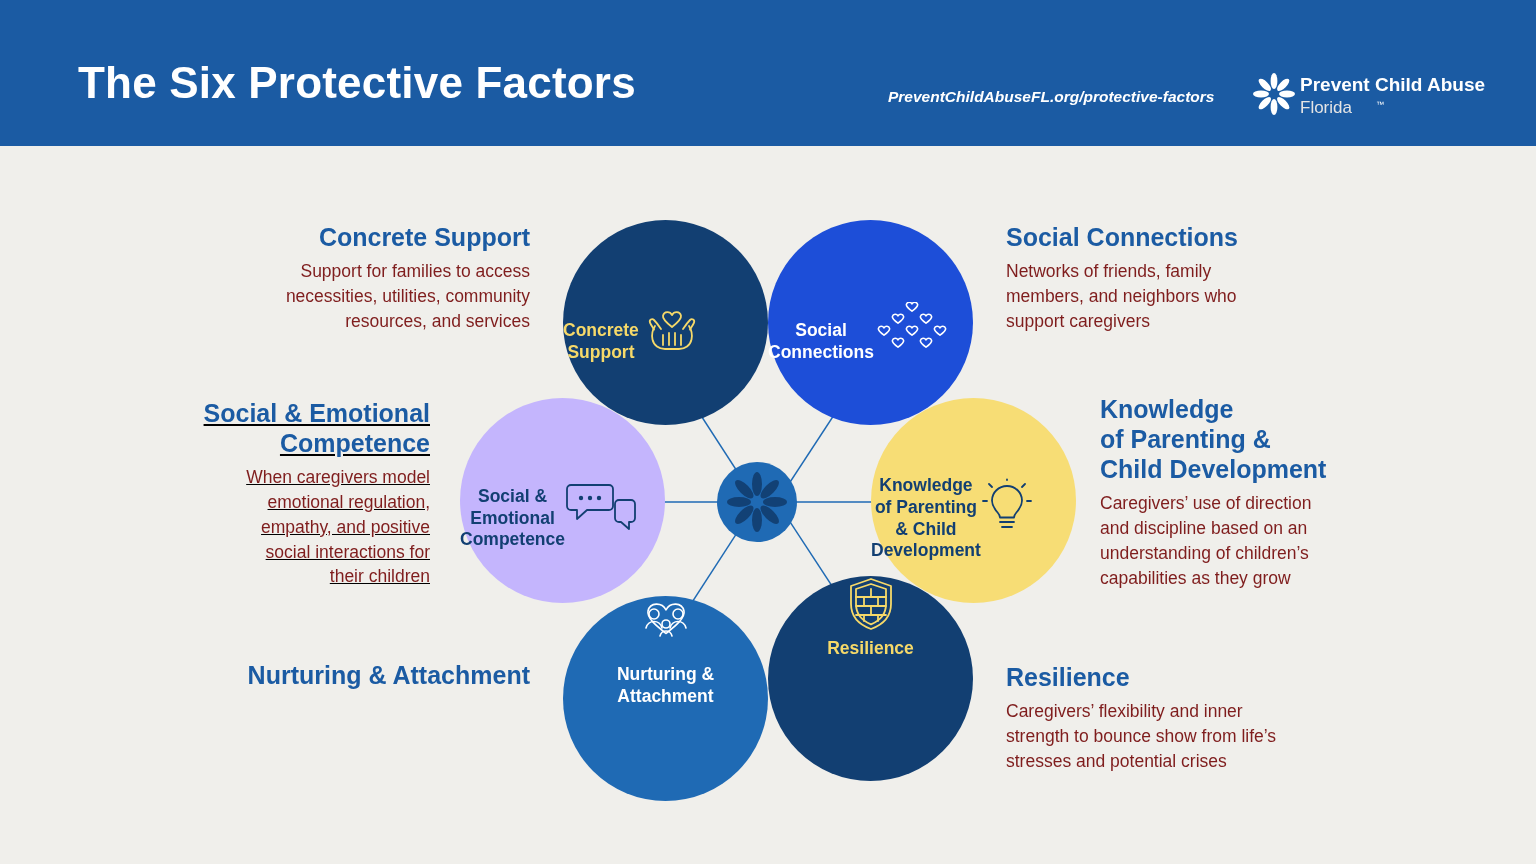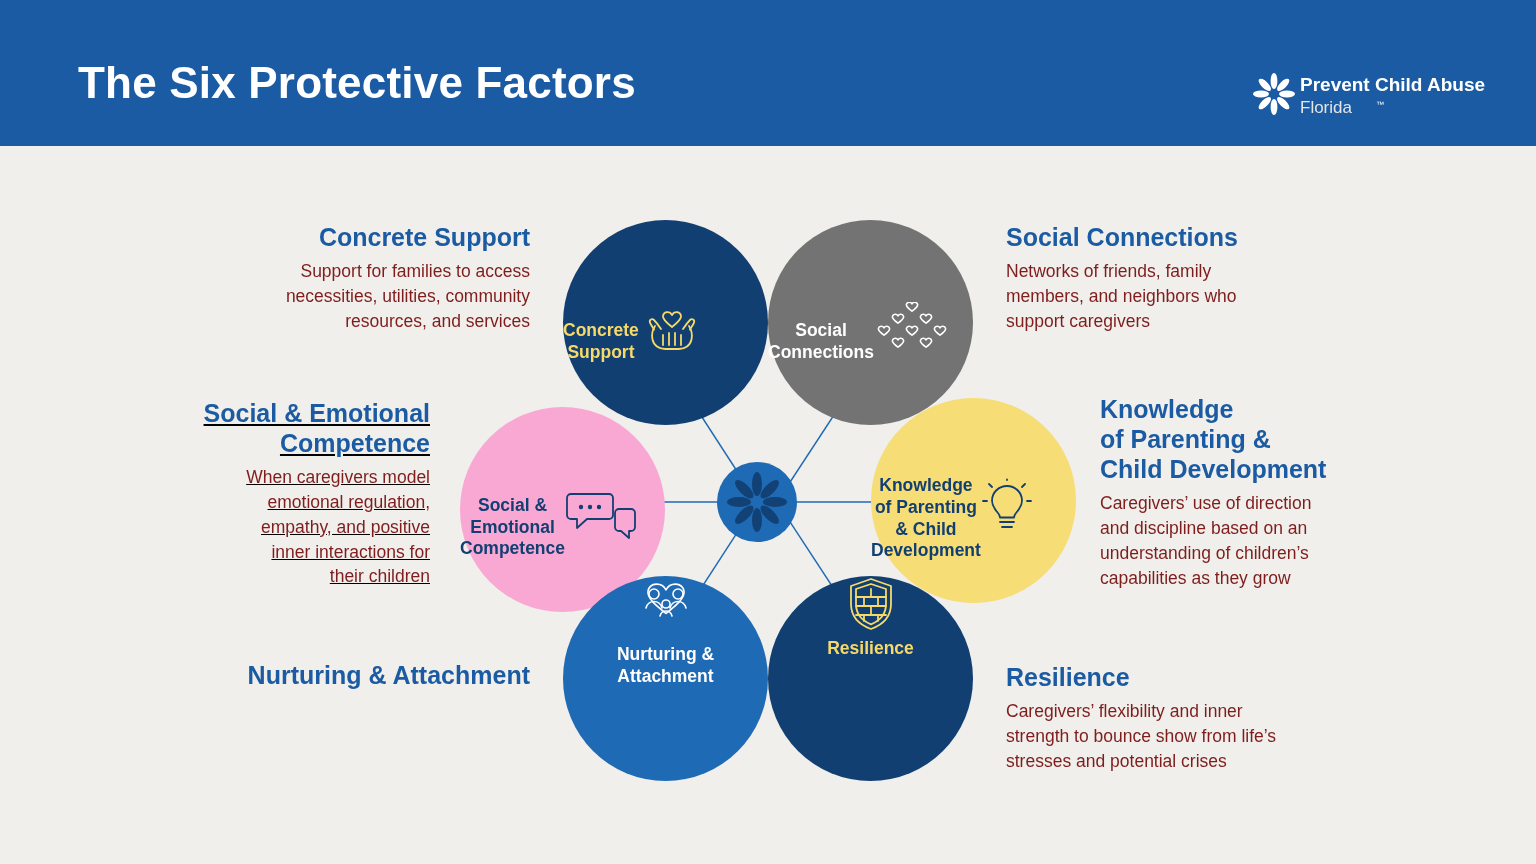--- a/index.html
+++ b/index.html
@@ -115,27 +115,27 @@
     margin-top: 8px;
   }
   .petal.top-row .plabel { padding-top: 38px; }
   .petal.mid-row .plabel { padding-top: 36px; }
   .petal.bot-row { justify-content: flex-end; flex-direction: column-reverse; }
   .petal.bot-row .plabel { padding-bottom: 34px; }
   .petal.bot-row .picon { margin-top: 0; margin-bottom: 6px; }
 
   .p-concrete   { left: 108px; top: 20px;  background: #123f72; }
   .p-concrete .plabel { color: #f6d969; }
-  .p-social     { left: 313px; top: 20px;  background: #737373; }
+  .p-social     { left: 313px; top: 20px;  background: #1d4ed8; }
   .p-social .plabel { color: #ffffff; }
-  .p-see        { left: 5px;   top: 207px; background: #f9a8d4; }
+  .p-see        { left: 5px;   top: 198px; background: #c4b5fd; }
   .p-see .plabel { color: #123f72; }
   .p-know       { left: 416px; top: 198px; background: #f7dd75; }
   .p-know .plabel { color: #123f72; }
-  .p-nurt       { left: 108px; top: 376px; background: #1f6ab4; }
+  .p-nurt       { left: 108px; top: 396px; background: #1f6ab4; }
   .p-nurt .plabel { color: #ffffff; }
   .p-resil      { left: 313px; top: 376px; background: #123f72; }
   .p-resil .plabel { color: #f6d969; }
 
   .hub {
     position: absolute;
     left: 262px;
     top: 262px;
     width: 80px;
     height: 80px;
@@ -178,20 +178,21 @@
   .b-know     { left: 1100px; top: 394px; width: 330px; }
   .b-resil    { left: 1006px; top: 662px; width: 340px; }
 </style>
 </head>
 <body>
 
 <div class="page">
 
   <div class="header">
     <div class="header-title">The Six Protective Factors</div>
+    <div class="header-url">PreventChildAbuseFL.org/protective-factors</div>
 
     <div class="logo-wrap">
       <svg class="logo-mark" viewBox="0 0 44 44">
         <g fill="#ffffff">
           <ellipse cx="22" cy="9" rx="3.4" ry="8"></ellipse>
           <ellipse cx="22" cy="9" rx="3.4" ry="8" transform="rotate(45 22 22)"></ellipse>
           <ellipse cx="22" cy="9" rx="3.4" ry="8" transform="rotate(90 22 22)"></ellipse>
           <ellipse cx="22" cy="9" rx="3.4" ry="8" transform="rotate(135 22 22)"></ellipse>
           <ellipse cx="22" cy="9" rx="3.4" ry="8" transform="rotate(180 22 22)"></ellipse>
           <ellipse cx="22" cy="9" rx="3.4" ry="8" transform="rotate(225 22 22)"></ellipse>
@@ -327,21 +328,21 @@
 necessities, utilities, community
 resources, and services</div>
   </div>
 
   <div class="block left b-see">
     <div class="btitle">Social &amp; Emotional
 Competence</div>
     <div class="bbody">When caregivers model
 emotional regulation,
 empathy, and positive
-inner interactions for
+social interactions for
 their children</div>
   </div>
 
   <div class="block left b-nurt">
     <div class="btitle">Nurturing &amp; Attachment</div>
   </div>
 
   <div class="block right b-social">
     <div class="btitle">Social Connections</div>
     <div class="bbody">Networks of friends, family

